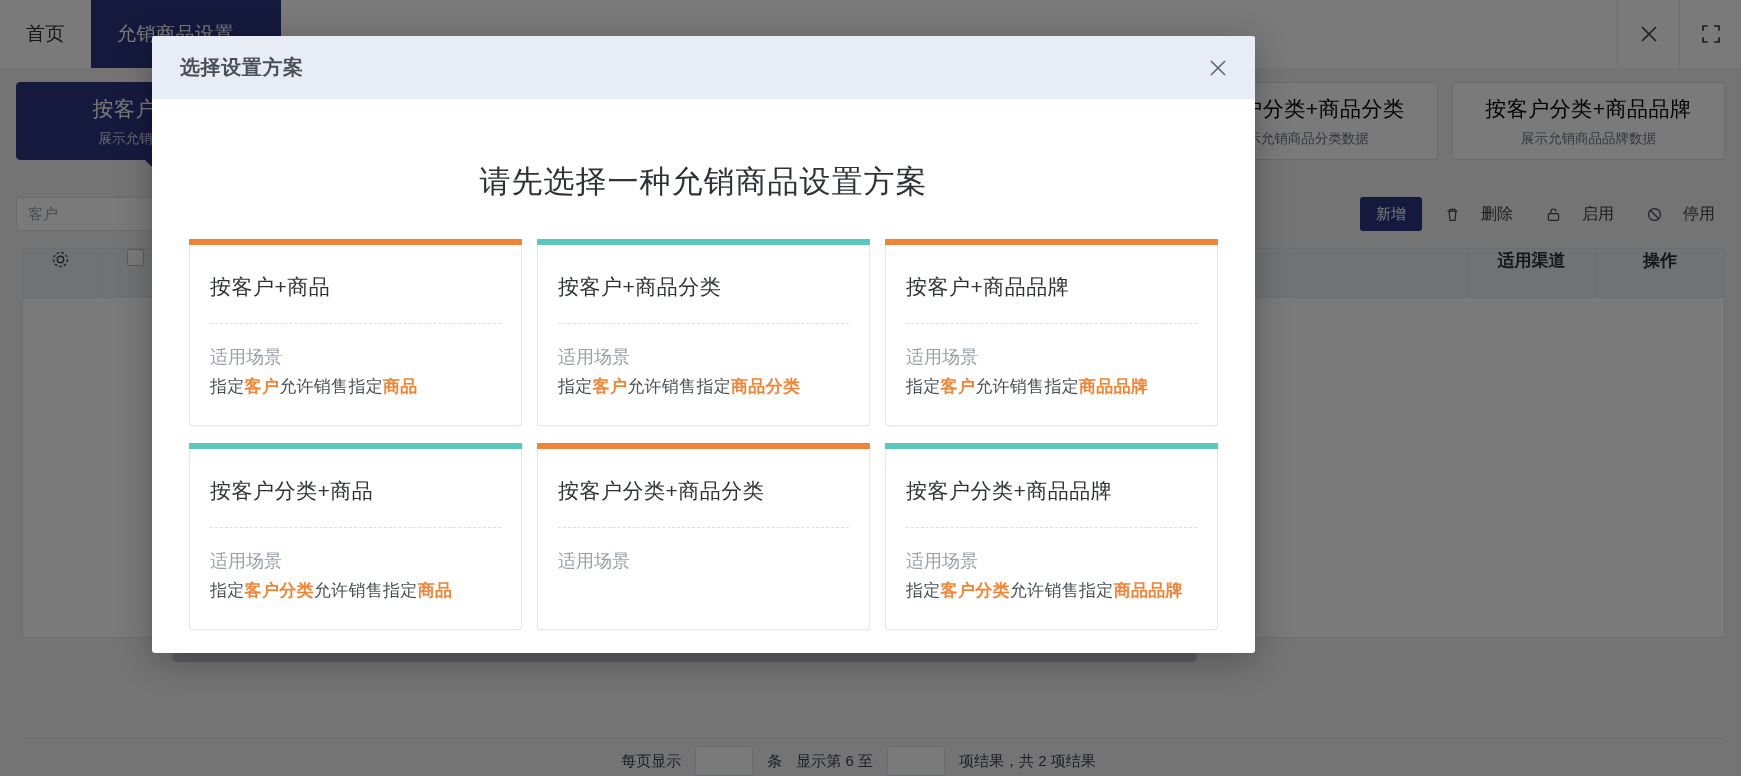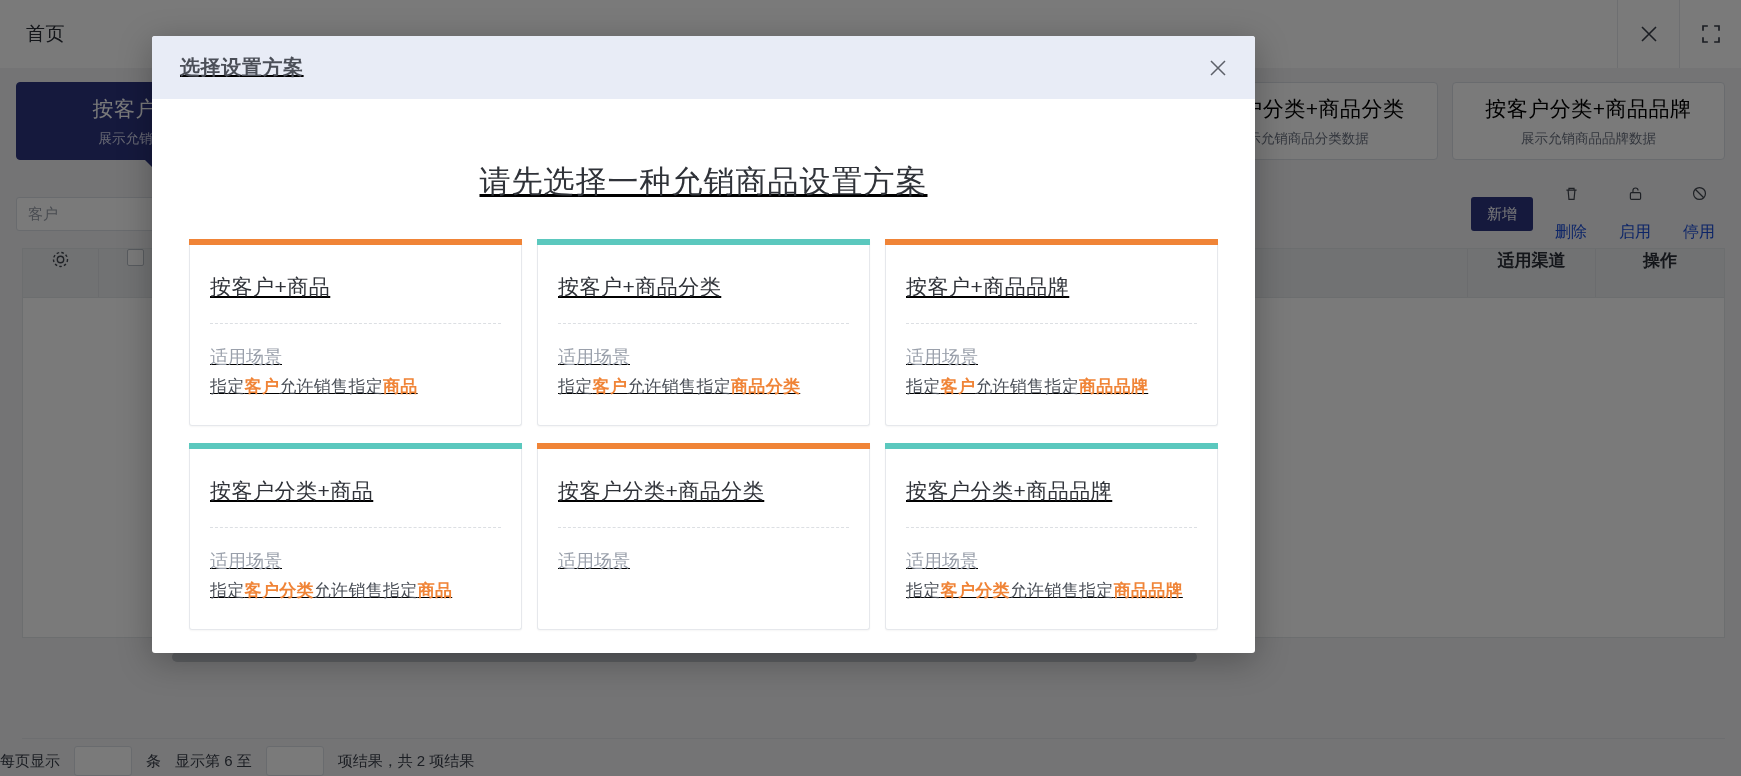--- a/index.html
+++ b/index.html
@@ -67,21 +67,21 @@
     display: flex; align-items: center; padding: 0 11px;
     font-size: 15px; color: #9aa0ab;
   }
   .toolbar-spacer { flex: 1; }
   .tb-primary {
     height: 34px; background: #2d3580; color: #fff; border-radius: 3px;
     display: flex; align-items: center; padding: 0 16px; font-size: 15px;
   }
   .tb-btn {
     display: flex; align-items: center; gap: 20px; font-size: 16px;
-    color: #1d4ed8; padding: 0 10px; flex-direction: column;
+    color: #404040; padding: 0 10px;
   }
   .tb-ico { width: 17px; height: 17px; display:block; }
 
   
   .table-head {
     position: absolute; top: 248px; left: 22px; right: 16px; height: 50px;
     background: #eceef1; border: 1px solid #e2e5e9;
     display: flex; align-items: center;
   }
   .th {
@@ -103,40 +103,39 @@
   }
   .hscroll-track {
     position: absolute; left: 22px; right: 16px; top: 652px; height: 10px;
   }
   .hscroll-thumb {
     position: absolute; left: 150px; width: 1025px; height: 10px;
     background: #c2c6cd; border-radius: 5px;
   }
   .footer-bar {
     position: absolute; left: 0; right: 0; top: 746px; height: 30px;
-    display: flex; align-items: center; justify-content: flex-start;
+    display: flex; align-items: center; justify-content: center;
     padding-right: 24px; gap: 14px; font-size: 15px; color: #3a3f4a;
   }
   .pg-box {
     width: 58px; height: 30px; border: 1px solid #dcdfe6; background: #fff;
     border-radius: 3px;
   }
   .footer-sep { position:absolute; left:22px; right:16px; top:738px; height:1px; background:#e4e7eb; }
 
   
   #scrim { position: absolute; inset: 0; background: rgba(0,0,0,0.52); }
 
   
   #modal {
     position: absolute; left: 152px; top: 36px;
     width: 1103px; height: 617px;
     background: #ffffff; border-radius: 3px;
     box-shadow: 0 8px 34px rgba(0,0,0,.28);
     overflow: hidden;
-    text-decoration: underline;
   }
   .modal-head {
     height: 63px; background: #e8ecf6; display: flex; align-items: center;
     padding: 0 22px 0 28px;
   }
   .modal-head-title {
     font-size: 20px; font-weight: bold; color: #4b4f58; letter-spacing: .6px;
   }
   .modal-head-spacer { flex: 1; }
   .modal-close {
@@ -180,20 +179,24 @@
 </style>
 </head>
 <body>
 
 <div id="app-root">
 
   <div class="top-tabbar">
     <div class="tab-item">
       <span>首页</span>
     </div>
+    <div class="tab-item active">
+      <span>允销商品设置</span>
+      <span class="tab-caret">⌄</span>
+    </div>
     <div class="tabbar-spacer"></div>
     <div class="tabbar-btn">
       <svg width="22" height="22" viewBox="0 0 22 22">
         <path d="M4 4 L18 18 M18 4 L4 18" stroke="#3a3f4a" stroke-width="1.6" fill="none"></path>
       </svg>
     </div>
     <div class="tabbar-btn">
       <svg width="22" height="22" viewBox="0 0 22 22">
         <path d="M3 7V3h4 M15 3h4v4 M19 15v4h-4 M7 19H3v-4" stroke="#3a3f4a" stroke-width="1.7" fill="none" stroke-linecap="square"></path>
       </svg>

